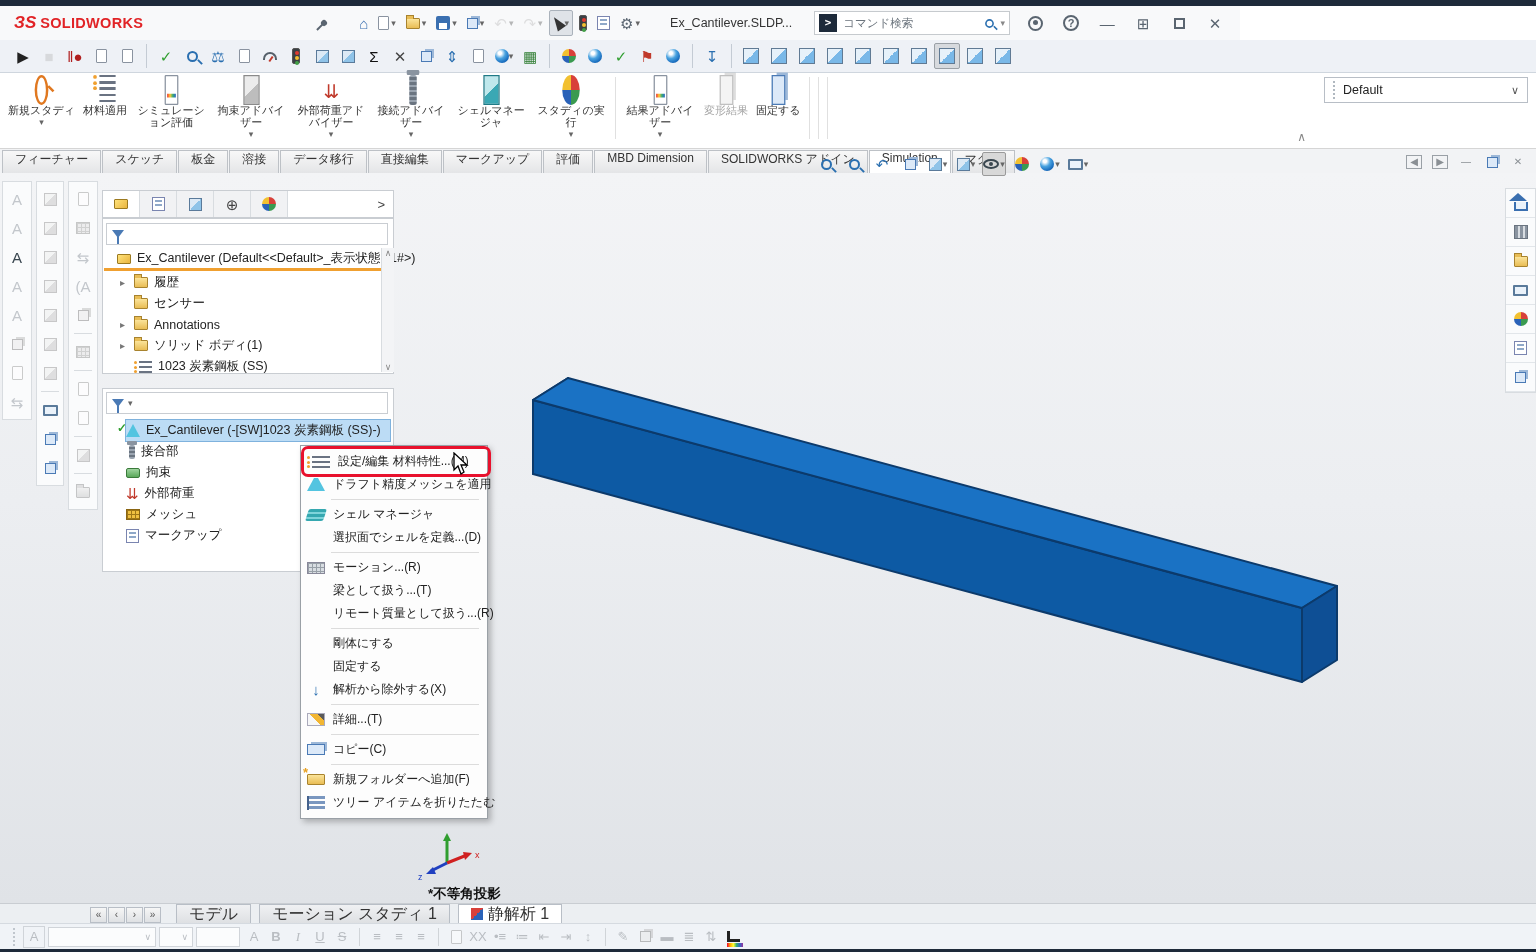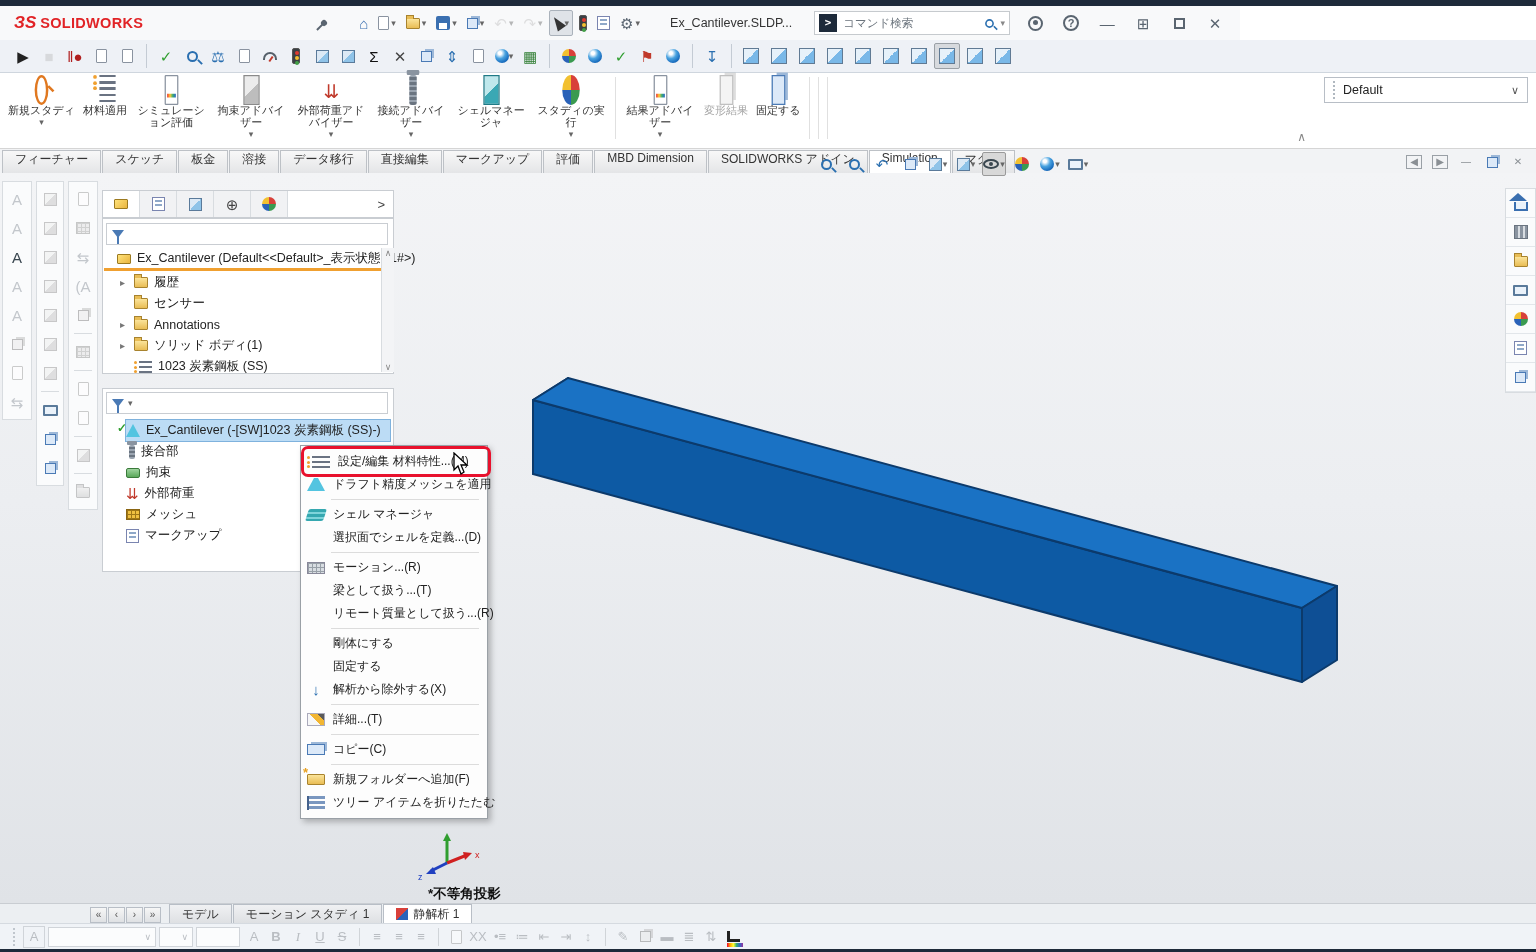--- a/index.html
+++ b/index.html
@@ -153,21 +153,21 @@
   
   #taskpane{position:absolute;right:0;top:188px;width:31px;background:#fafbfc;border:1px solid #d8dce0;display:flex;flex-direction:column;z-index:8}
   .tp-btn{height:29px;display:flex;align-items:center;justify-content:center;border-bottom:1px solid #e2e6ea}
   
   #beam-svg{position:absolute;left:0;top:0;width:1536px;height:730px;z-index:1}
   #proj-label{position:absolute;left:428px;top:712px;font-size:13.5px;font-weight:bold;color:#111;z-index:3}
   #triad{position:absolute;left:415px;top:660px;z-index:3}
   
   #btabs{position:absolute;left:0;top:903px;width:1536px;height:20px;background:#eceff2;border-top:1px solid #c9cdd2;display:flex;align-items:flex-end;padding-left:90px}
   .navbtn{width:17px;height:16px;border:1px solid #b8bec6;background:linear-gradient(#f6f6f6,#dfe1e4);display:flex;align-items:center;justify-content:center;font-size:9px;color:#555;margin-right:1px}
-  .btab{height:19px;display:flex;align-items:center;gap:5px;padding:0 12px;font-size:12px;color:#333;background:linear-gradient(#f0f1f3,#dee0e3);border:1px solid #b8bec6;border-bottom:none;margin-left:1px}
+  .btab{height:19px;display:flex;align-items:center;gap:5px;padding:0 12px;font-size:16px;color:#333;background:linear-gradient(#f0f1f3,#dee0e3);border:1px solid #b8bec6;border-bottom:none;margin-left:8px}
   .btab.active{background:#fff}
   .hide-empty .ico:not(.show){display:none}
   #fmtbar{position:absolute;left:0;top:923px;width:1536px;height:26px;background:#f0f3f7;border-top:1px solid #d5dae0;display:flex;align-items:center;padding-left:8px;gap:3px}
   #fmtbar .grip{border-left:2px dotted #c0c6cd;height:18px;margin:0 5px}
   .fmt-btn{display:flex;align-items:center;justify-content:center;min-width:22px;height:22px;font-size:13px;color:#b9bdc2}
   .fmt-combo{height:20px;border:1px solid #d0d4d9;background:#fbfcfd;display:flex;align-items:center;justify-content:flex-end;padding:0 4px;color:#b9bdc2;font-size:9px}
   #fmtbar .lsep{width:1px;height:18px;background:#d0d4d8;margin:0 6px}
   #botstrip{position:absolute;left:0;top:949px;width:1536px;height:3px;background:#1e2a3a}
   .glyph-b{font-weight:bold}.glyph-i{font-style:italic;font-family:"Liberation Serif",serif}
   .glyph-u{text-decoration:underline}.glyph-s{text-decoration:line-through}

